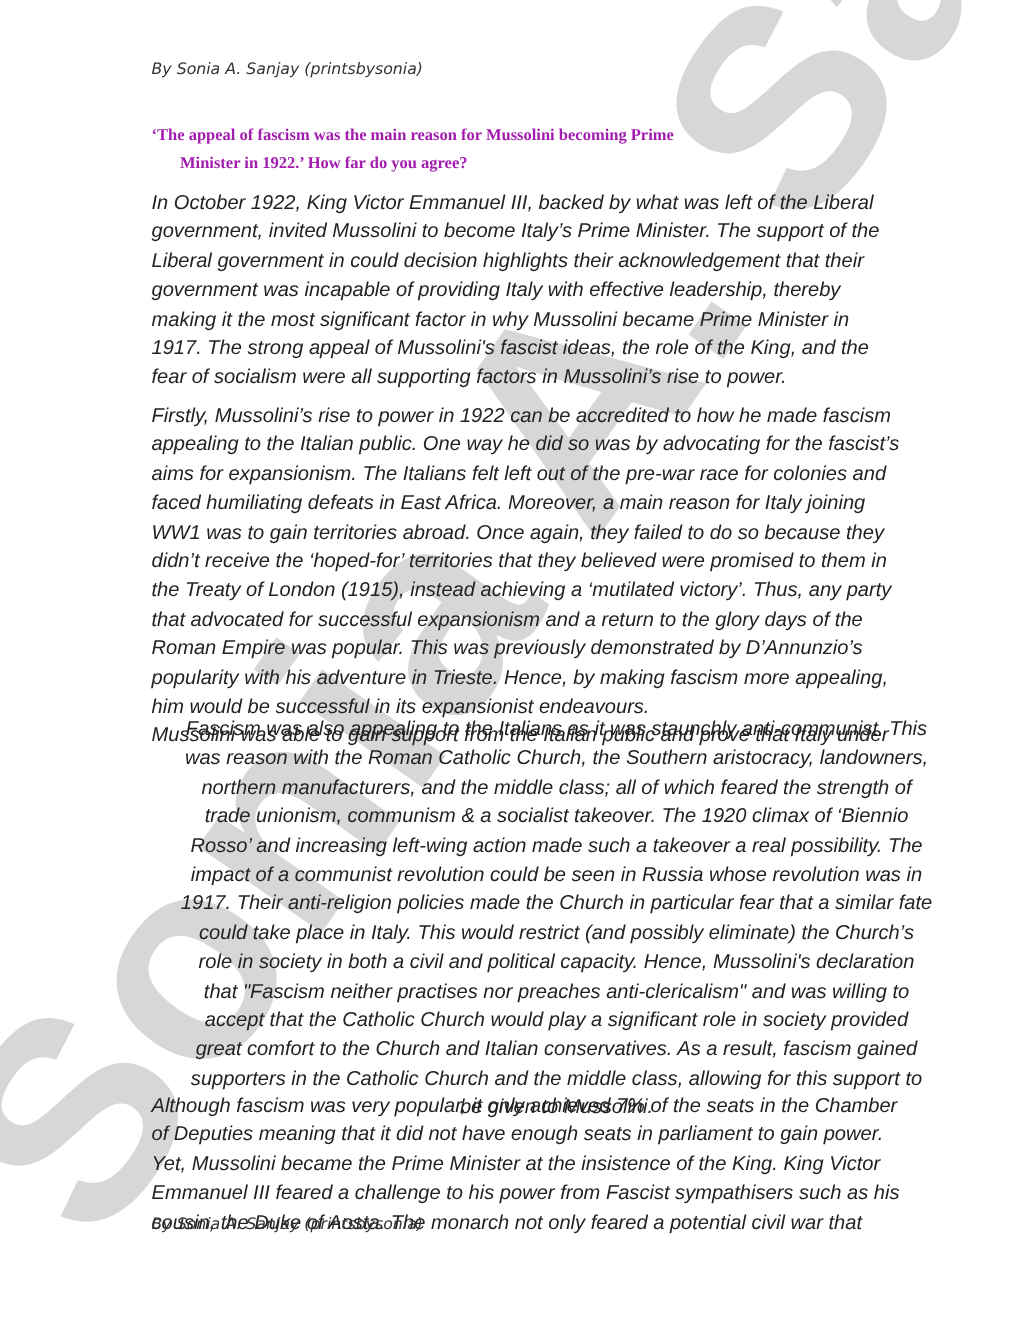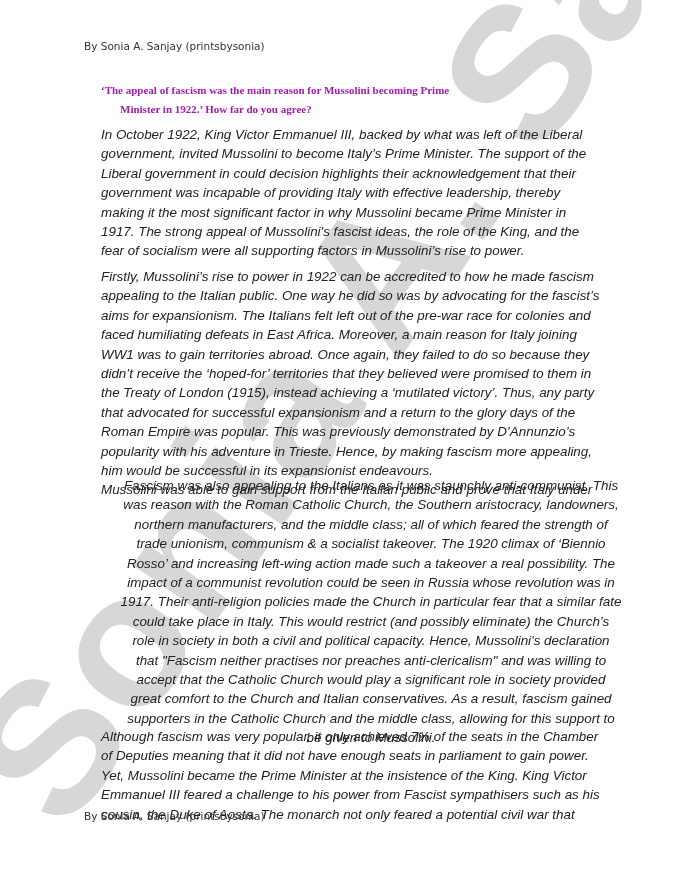--- a/index.html
+++ b/index.html
@@ -7,22 +7,22 @@
   .page { position: absolute; left: 0; top: 0; width: 680px; height: 880px; background: #fff; }
   .watermark {
     position: absolute; left: 60px; top: 430px;
     font-family: "Liberation Sans", sans-serif; font-weight: bold;
     font-size: 190px; color: rgba(150,150,150,0.38);
     transform: rotate(-55deg); transform-origin: center center;
     white-space: nowrap; letter-spacing: 2px; pointer-events: none;
     width: 900px; margin-left: -240px; margin-top: -110px;
   }
   .byline {
-    position: absolute; left: 84px;
-    font-family: "DejaVu Sans", sans-serif; font-size: 10.5px; color: #333;
+    position: absolute; left: 101px;
+    font-family: "DejaVu Sans", sans-serif; font-size: 10.5px; color: #333; font-style: italic;
   }
   .byline.top { top: 40px; }
   .byline.bottom { top: 810px; }
   .title {
     position: absolute; left: 101px; top: 81px; width: 500px;
     font-family: Liberation Serif, serif; font-weight: bold;
     font-size: 11px; line-height: 19px; color: #a21caf;
   }
   .title .l2 { display: block; padding-left: 19px; }
   .para {

